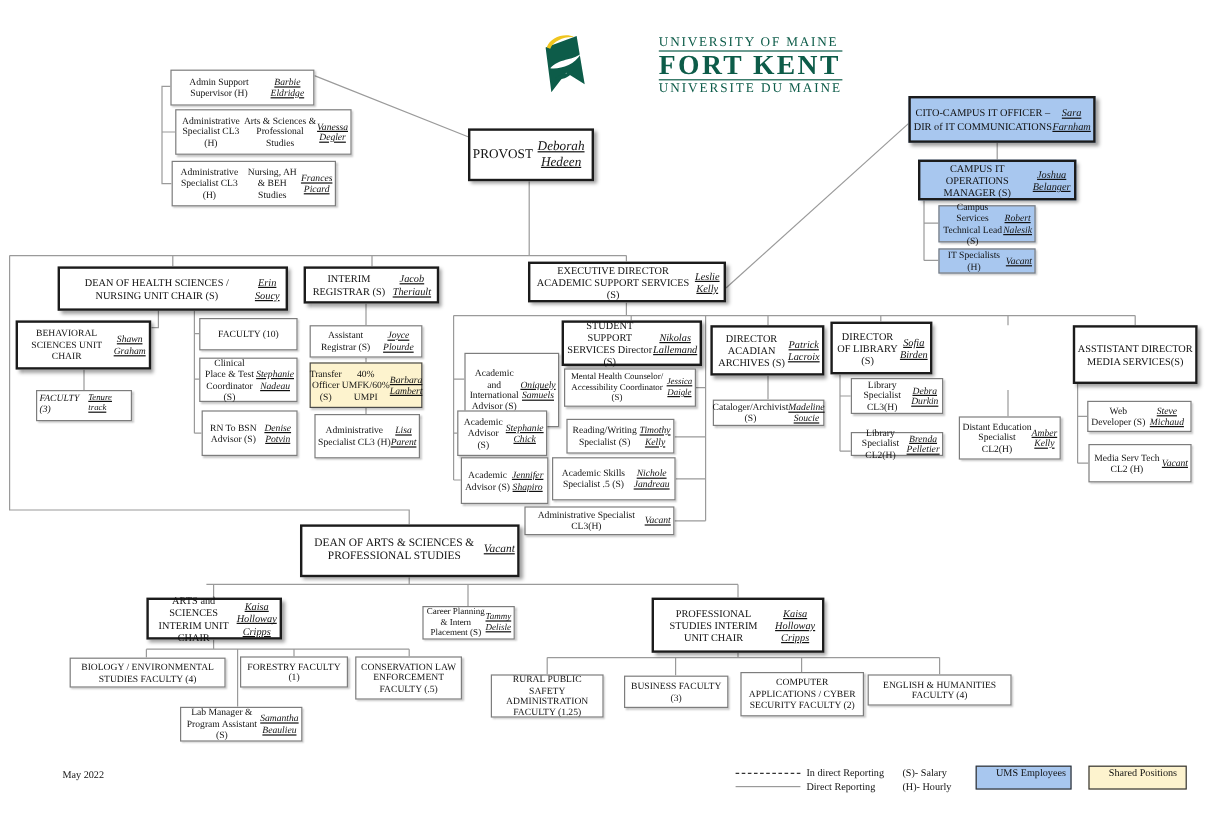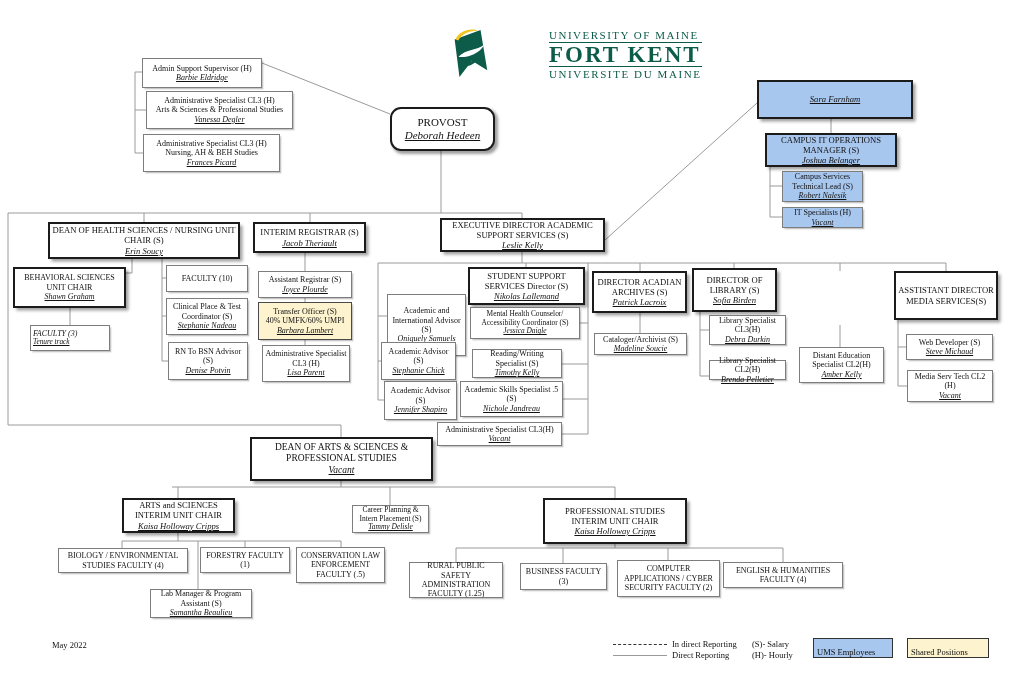--- a/index.html
+++ b/index.html
@@ -1,42 +1,42 @@
 <!DOCTYPE html>
 <html><head>
 <meta charset="utf-8">
 <style>
   html,body{margin:0;padding:0;background:#ffffff;}
   #page{position:relative;width:1024px;height:681px;background:#fff;overflow:hidden;
         font-family:"Liberation Serif","DejaVu Serif",serif;color:#111;}
   #lines{position:absolute;left:0;top:0;width:1024px;height:681px;z-index:0;}
   .box{position:absolute;z-index:2;background:#fff;border:1px solid #7d7d7d;
-       box-sizing:border-box;display:flex;flex-direction:column;align-items:center;justify-content:center;
+       box-sizing:border-box;display:flex;flex-direction:row;align-items:center;justify-content:center;
        text-align:center;font-size:8px;line-height:1.18;padding:1px 2px;
        box-shadow:1.5px 1.5px 1.5px rgba(0,0,0,0.22);}
   .thick{border:2.5px solid #1b1b1b;box-shadow:2.5px 2.5px 3px rgba(0,0,0,0.38);font-size:8.6px;}
   .blue{background:#a8c7ef;}
   .yellow{background:#fdf3ce;border-color:#4a4a4a;}
   .n{font-style:italic;text-decoration:underline;}
-  .lg{font-size:11px;border-radius:11px;}
+  .lg{font-size:11px;}
   .leftalign{align-items:flex-start;text-align:left;font-style:italic;}
   .leftalign .n{font-size:7.3px;}
   
   #logo{position:absolute;left:447px;top:26px;z-index:2;display:flex;align-items:flex-end;gap:48px;}
   #logo-text{margin-left:8px;color:#0d5c49;}
   #logo-l1{font-size:11px;letter-spacing:1.5px;border-bottom:1px solid #0d5c49;padding-bottom:1px;}
   #logo-l2{font-size:23px;font-weight:bold;letter-spacing:2px;line-height:1.02;border-bottom:1px solid #0d5c49;}
   #logo-l3{font-size:11px;letter-spacing:1.6px;padding-top:1px;}
   
   .legend-label{position:absolute;z-index:2;font-size:8.5px;}
   .legend-line{position:absolute;z-index:2;width:54px;height:0;}
   .dashed{border-top:1.3px dashed #333;}
   .solid{border-top:1px solid #9a9a9a;}
   .legend-box{position:absolute;z-index:2;border:1px solid #333;box-sizing:border-box;
-              font-size:8.5px;display:flex;align-items:flex-end;padding-left:3px;}
+              font-size:8.5px;display:flex;align-items:flex-start;padding-left:16px;}
 </style>
 </head>
 <body>
 
 <div id="page">
 
   <svg id="lines" xmlns="http://www.w3.org/2000/svg">
     <g stroke="#9a9a9a" stroke-width="1" fill="none">
 
       <path d="M142,72 H135 V153 H143 M135,110 H146"></path>
@@ -96,20 +96,21 @@
     <div class="t">Arts &amp; Sciences &amp; Professional Studies</div>
     <div class="n">Vanessa Degler</div>
   </div>
   <div class="box" style="left:143px;top:134px;width:137px;height:38px">
     <div class="t">Administrative  Specialist  CL3 (H)</div>
     <div class="t">Nursing, AH &amp; BEH Studies</div>
     <div class="n">Frances Picard</div>
   </div>
 
   <div class="box thick blue" style="left:757px;top:80px;width:156px;height:39px">
+    <div class="t">CITO-CAMPUS IT OFFICER – DIR of IT COMMUNICATIONS</div>
     <div class="n">Sara Farnham</div>
   </div>
   <div class="box thick blue" style="left:765px;top:133px;width:132px;height:34px">
     <div class="t">CAMPUS IT  OPERATIONS MANAGER (S)</div>
     <div class="n">Joshua Belanger</div>
   </div>
   <div class="box blue" style="left:782px;top:171px;width:81px;height:31px">
     <div class="t">Campus Services Technical  Lead (S)</div>
     <div class="n">Robert Nalesik</div>
   </div>

